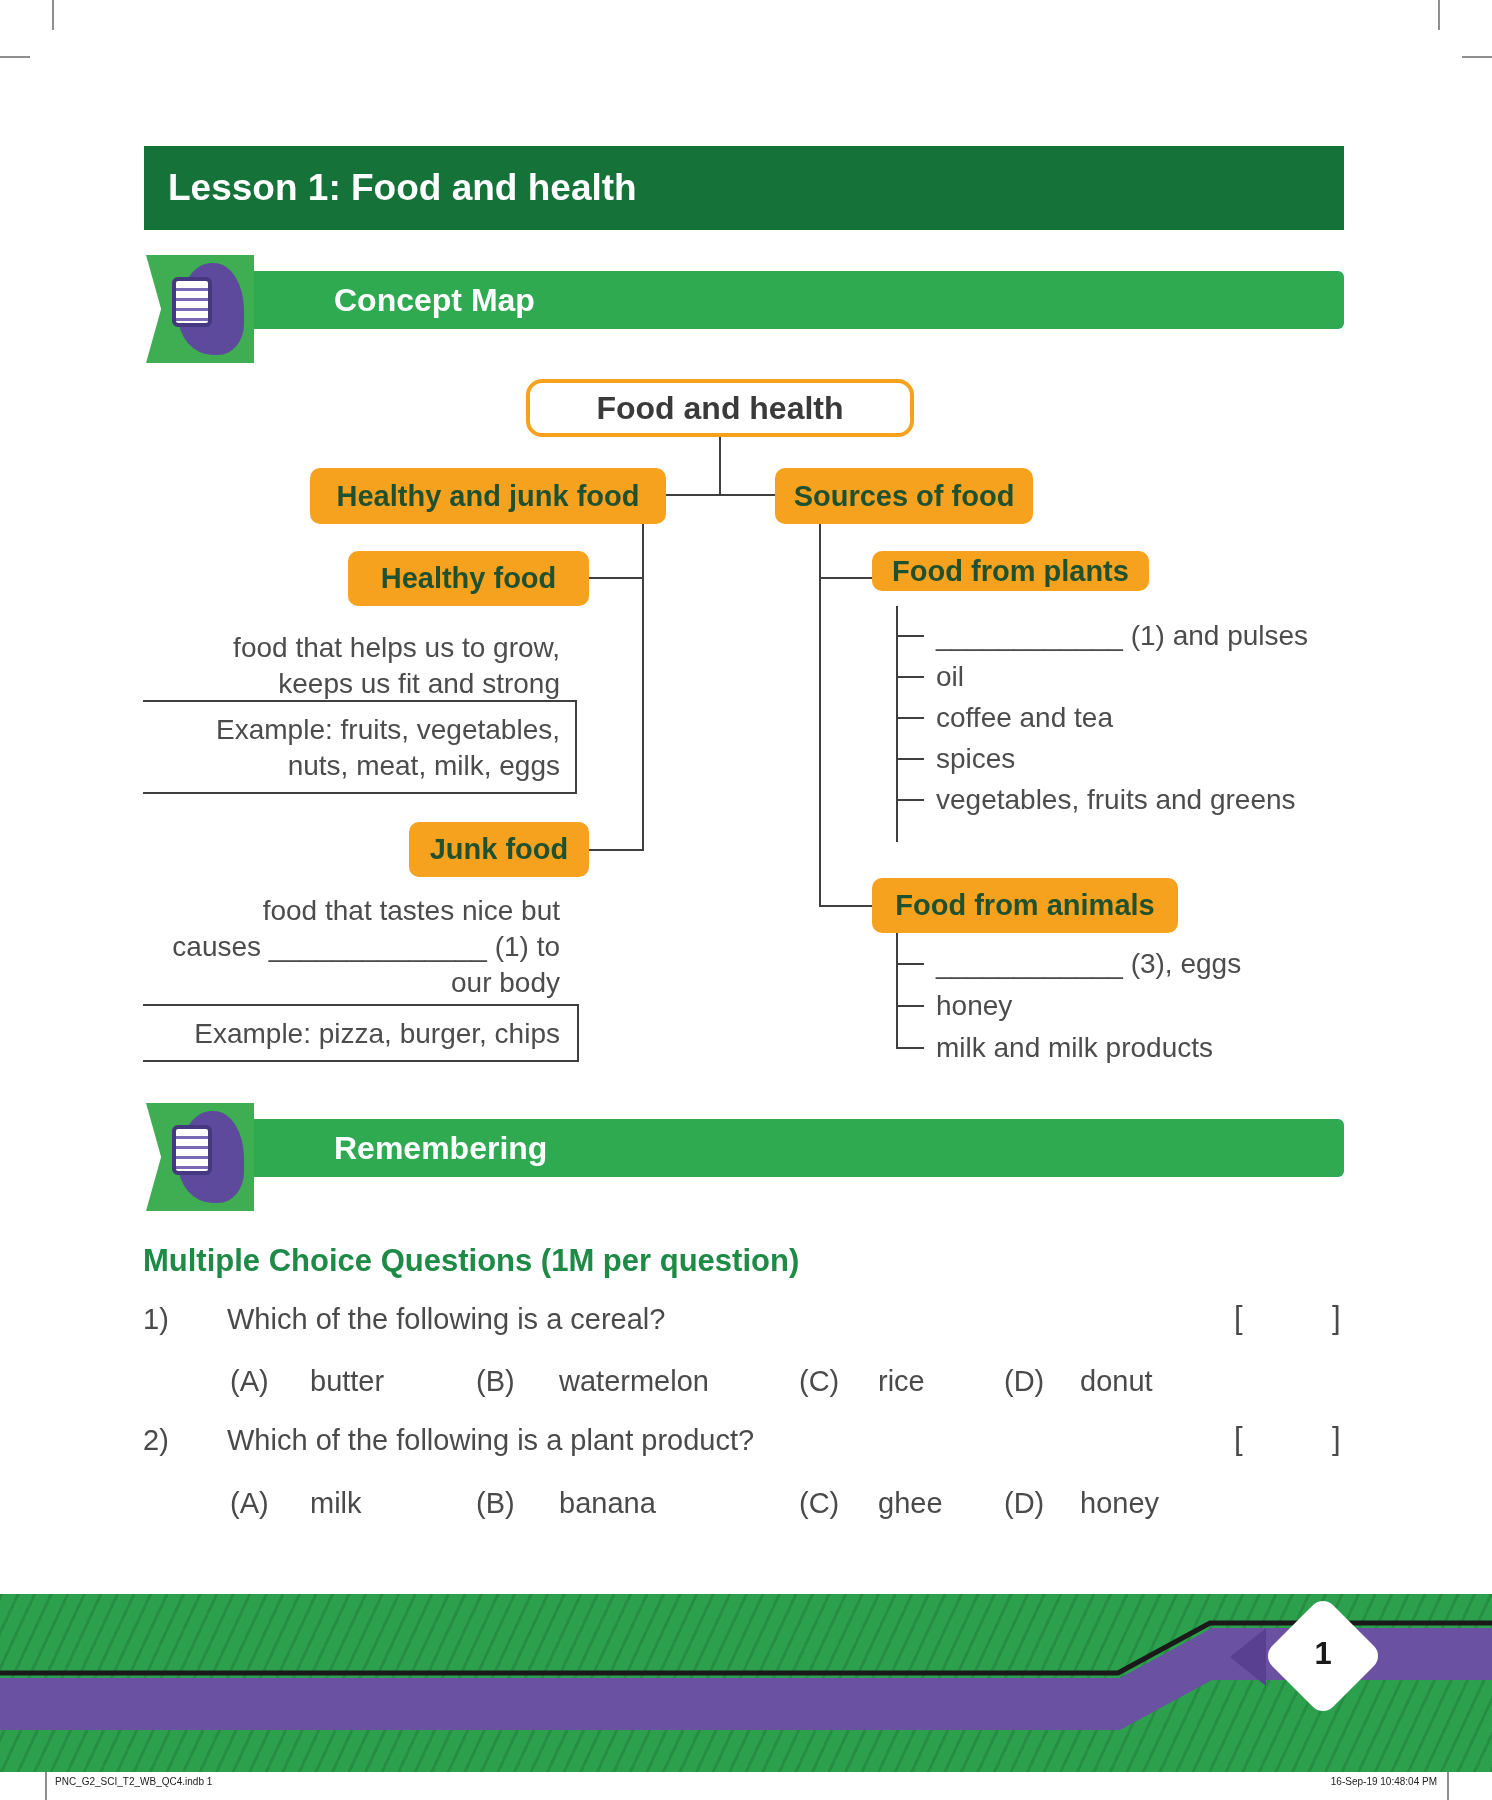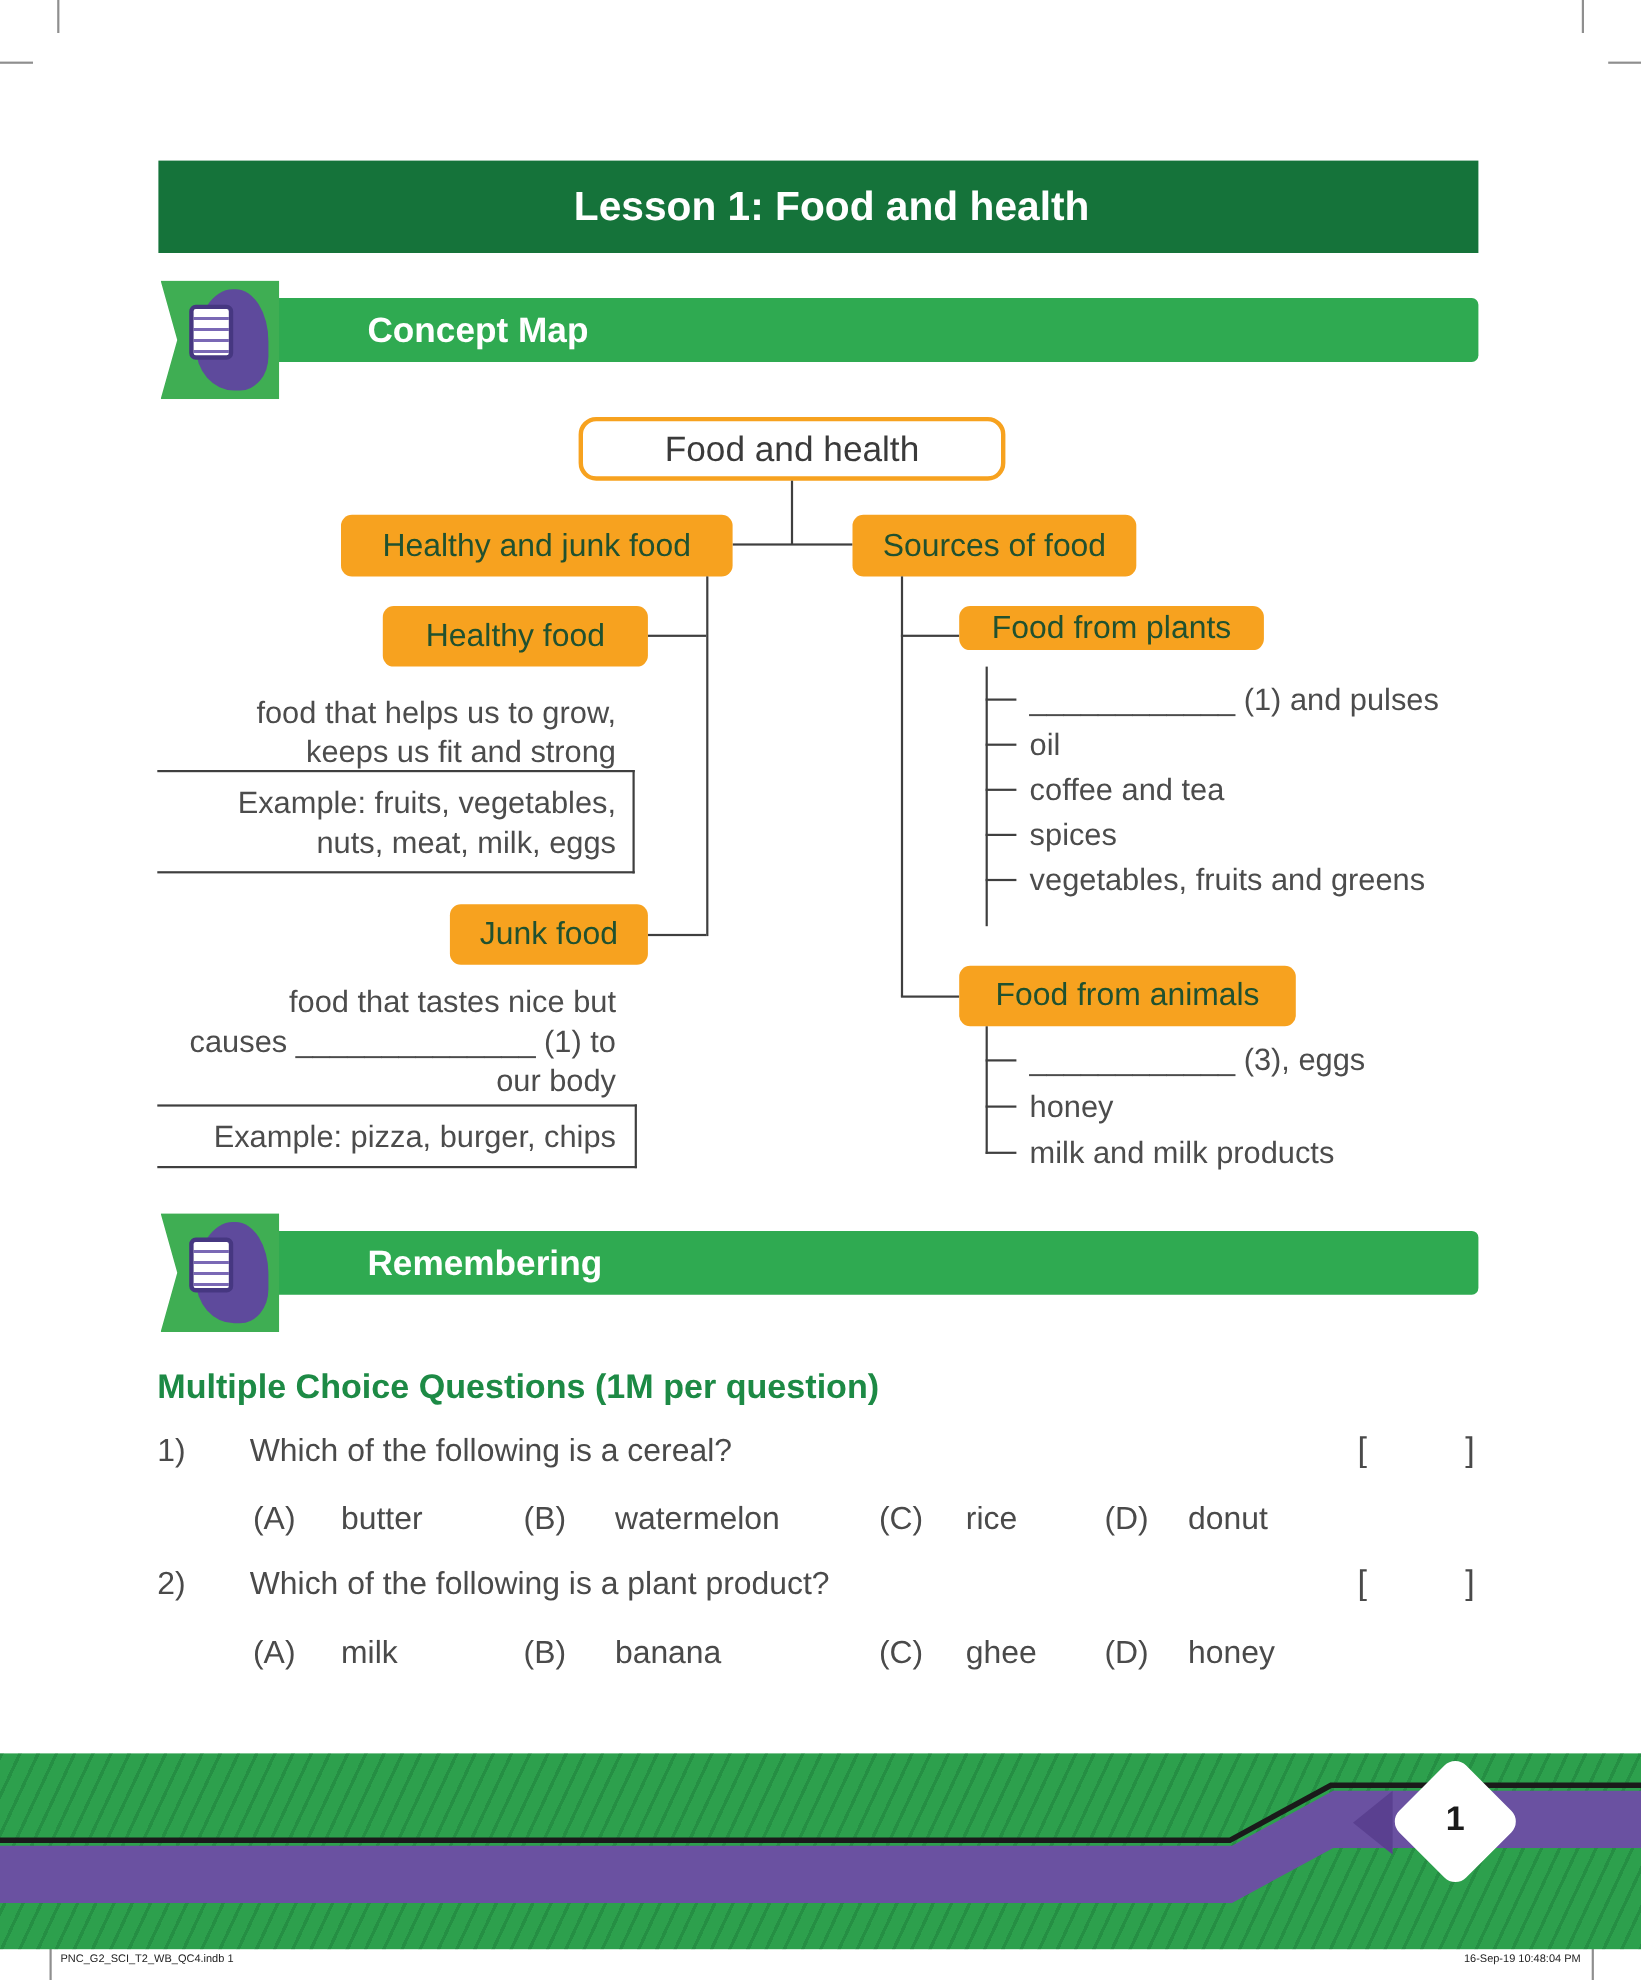--- a/index.html
+++ b/index.html
@@ -4,39 +4,39 @@
 <style>
   html,body{margin:0;padding:0;background:#e9e9e9;}
   .page{position:relative;width:1492px;height:1800px;background:#ffffff;
         font-family:"Liberation Sans",sans-serif;overflow:hidden;margin:0 auto;}
 
   .crop{position:absolute;background:#8f8f8f;}
 
   
   .lesson-bar{position:absolute;left:144px;top:146px;width:1200px;height:84px;
     background:#15733a;color:#ffffff;display:flex;align-items:center;
-    padding-left:24px;box-sizing:border-box;font-size:37px;font-weight:bold;justify-content:center;}
+    padding-left:24px;box-sizing:border-box;font-size:37px;font-weight:bold;}
 
   
   .ribbon{position:absolute;left:240px;width:1104px;height:58px;background:#2faa51;
     border-radius:6px;display:flex;align-items:center;padding-left:94px;
     box-sizing:border-box;color:#ffffff;font-size:32px;font-weight:bold;}
 
   .icon-badge{position:absolute;left:146px;width:108px;height:108px;z-index:3;}
   .icon-badge .flag{position:absolute;inset:0;background:#3fae53;
     clip-path:polygon(0 0,100% 0,100% 100%,0 100%,14% 50%);}
   .icon-badge .head{position:absolute;right:10px;top:8px;width:66px;height:92px;
     background:#5e4a9c;border-radius:52% 46% 40% 54%/58% 52% 34% 44%;}
   .icon-badge .pad{position:absolute;left:26px;top:22px;width:40px;height:50px;
     border:4px solid #463781;border-radius:6px;box-sizing:border-box;
     background:#ffffff repeating-linear-gradient(to bottom,transparent 0 7px,#7a68b5 7px 10px);}
 
   
   .node{position:absolute;display:flex;align-items:center;justify-content:center;
-    box-sizing:border-box;font-weight:normal;}
+    box-sizing:border-box;font-weight:bold;}
   .node.orange{background:#f7a21f;border-radius:10px;color:#20512f;font-size:29px;}
   .node.white{background:#ffffff;border:4px solid #f7a21f;border-radius:16px;
     color:#3a3a3a;font-size:32px;}
 
   .line{position:absolute;background:#3f3f3f;}
   .rule{position:absolute;height:2px;background:#3f3f3f;}
 
   .cm-text{position:absolute;color:#4c4c4c;font-size:28px;line-height:36px;text-align:right;}
 
   .tree-list{position:absolute;}

